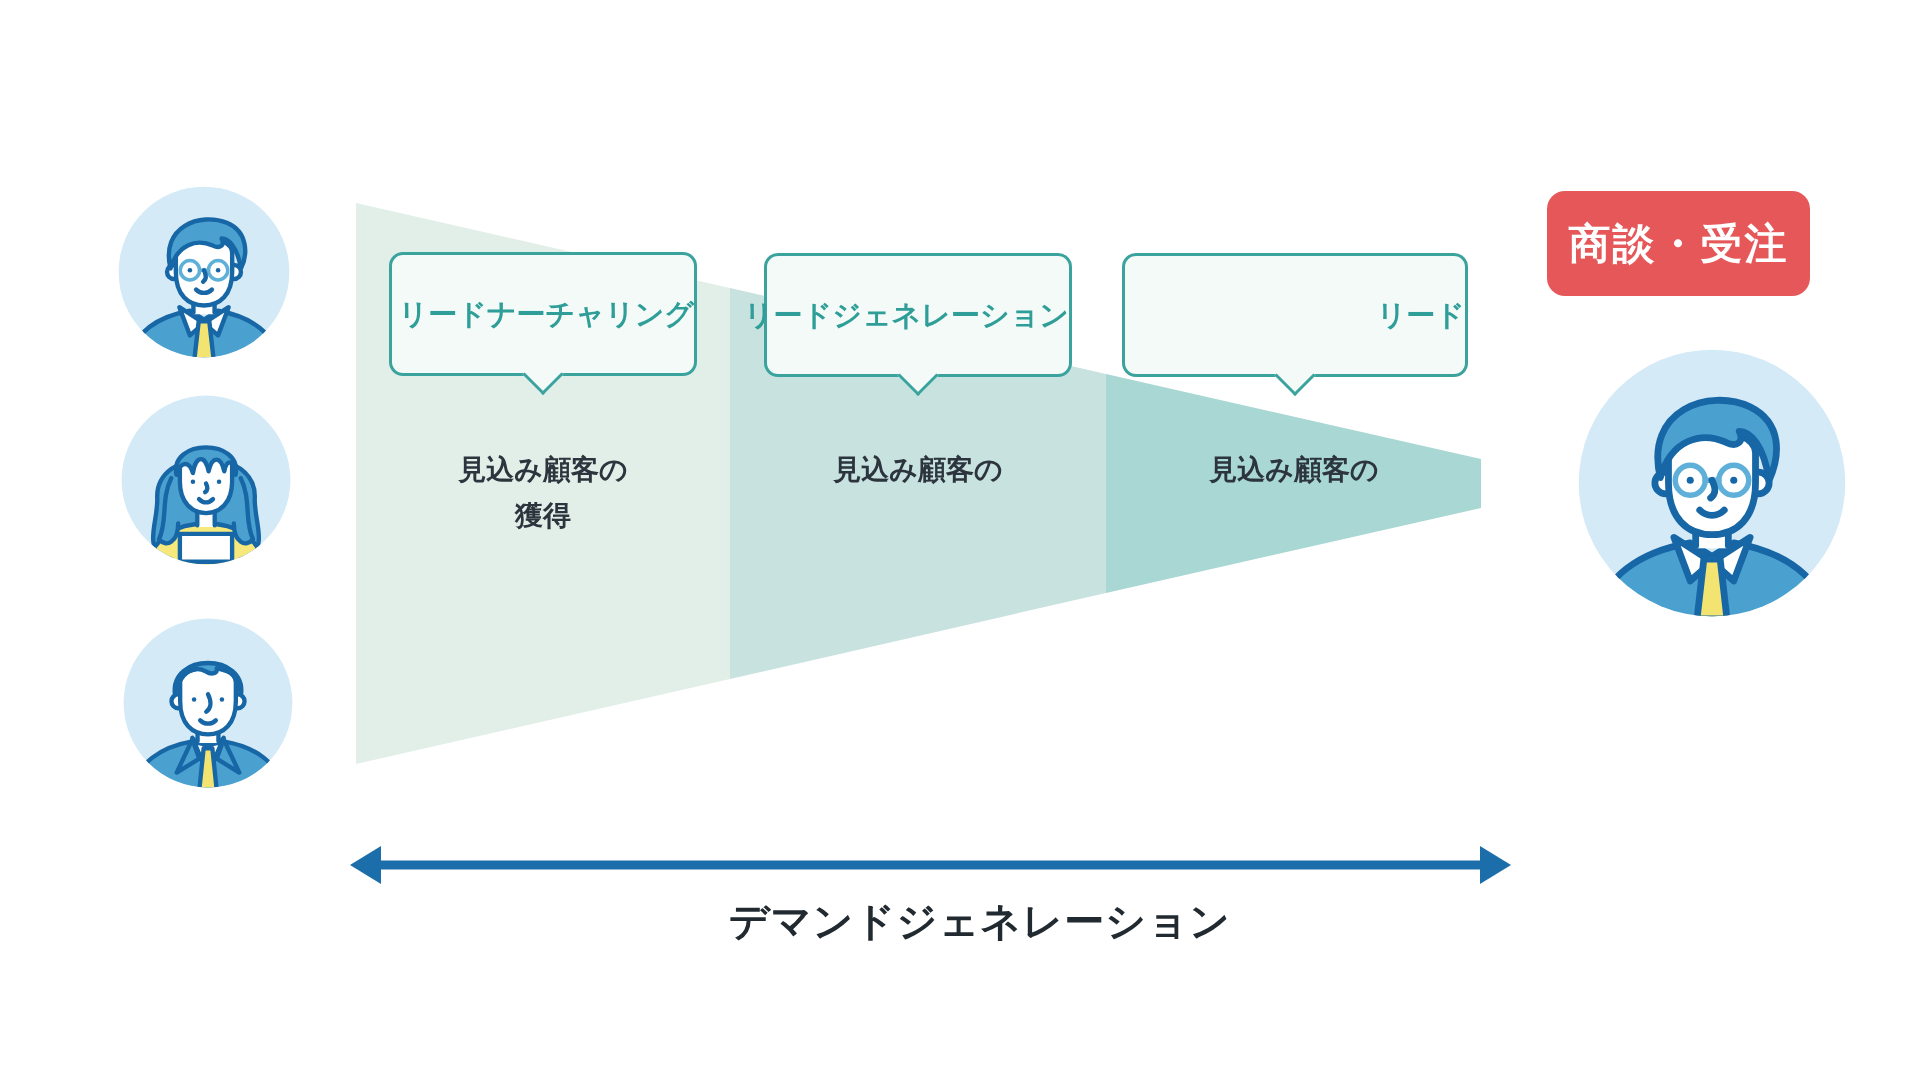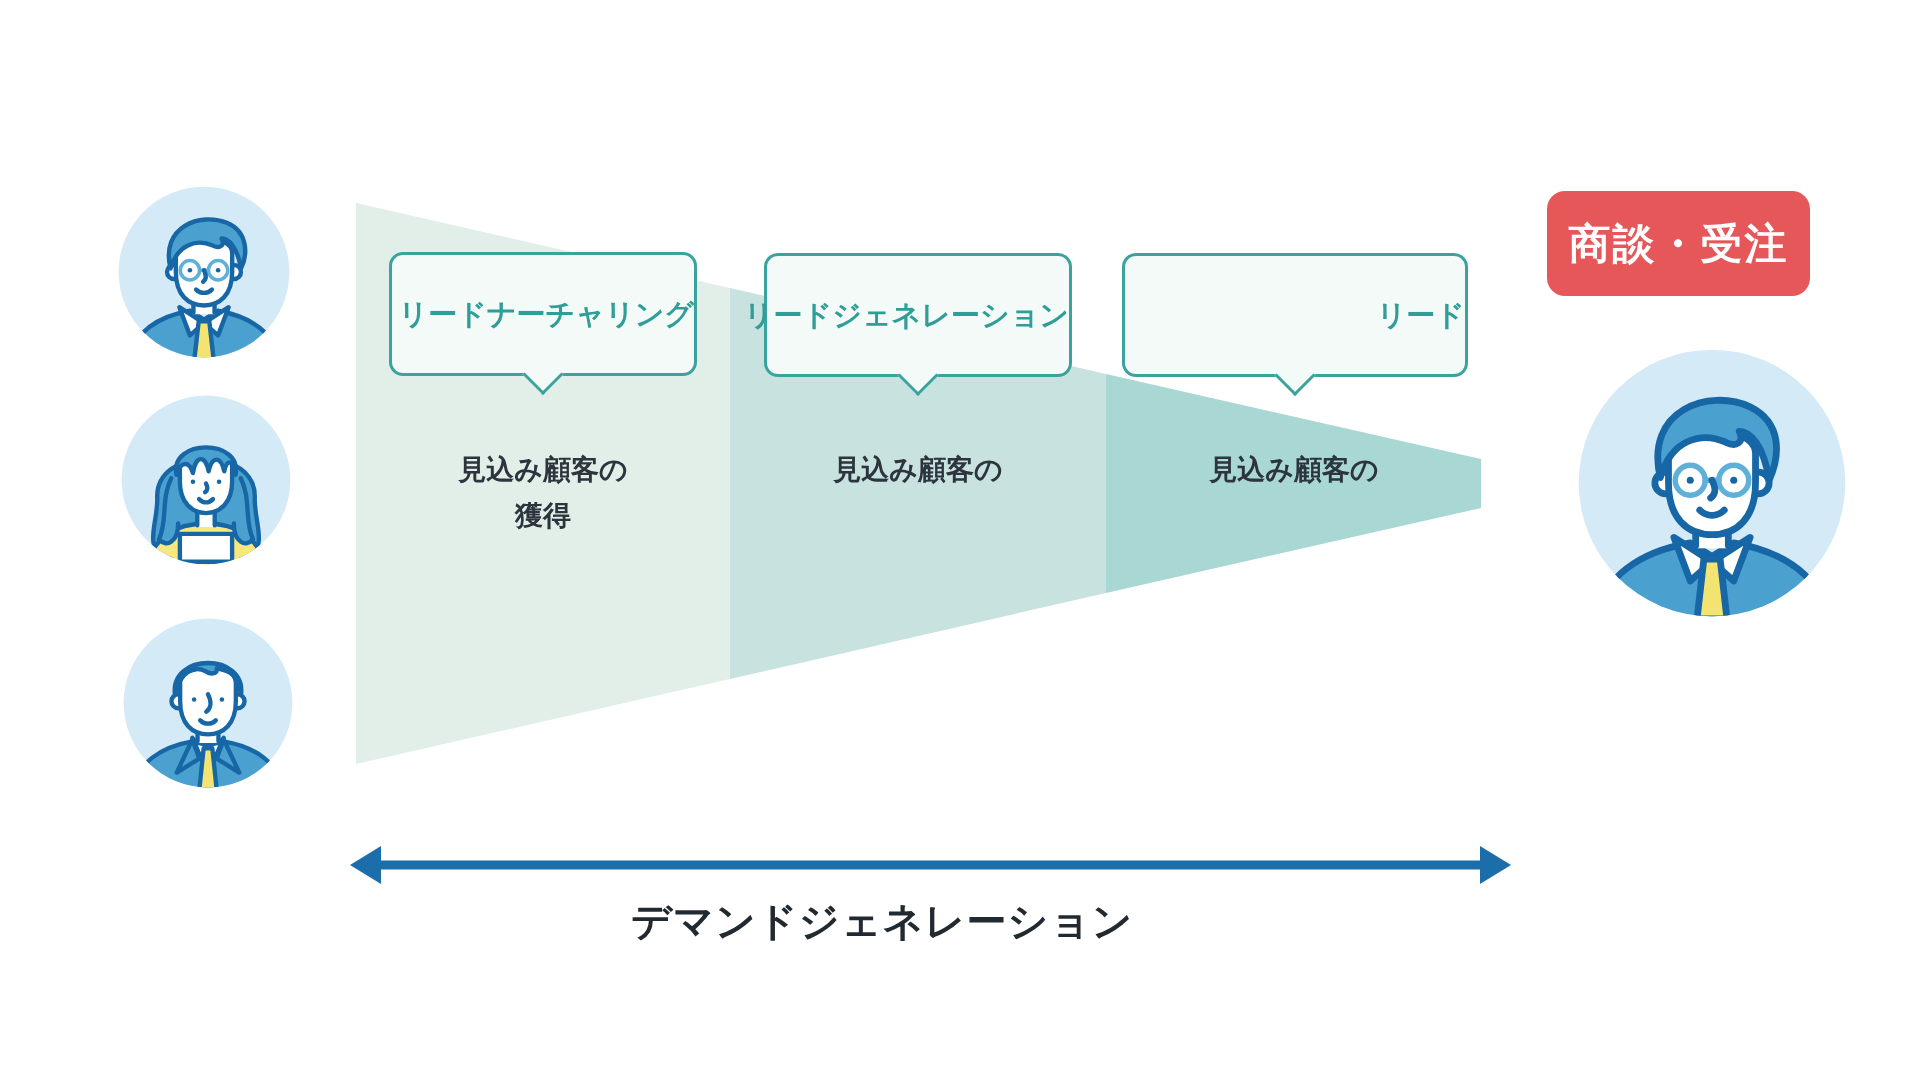--- a/index.html
+++ b/index.html
@@ -89,21 +89,21 @@
     letter-spacing: 2px;
     z-index: 3;
   }
 
   
   #axis-label {
     position: absolute;
     left: 631px;
     top: 894px;
     width: 600px;
-    text-align: left;
+    text-align: right;
     color: #222a31;
     font-size: 40px;
     font-weight: 700;
     letter-spacing: 1px;
     z-index: 2;
   }
 
   .avatar { position: absolute; z-index: 2; }
   .avatar svg { display: block; }
 </style>

